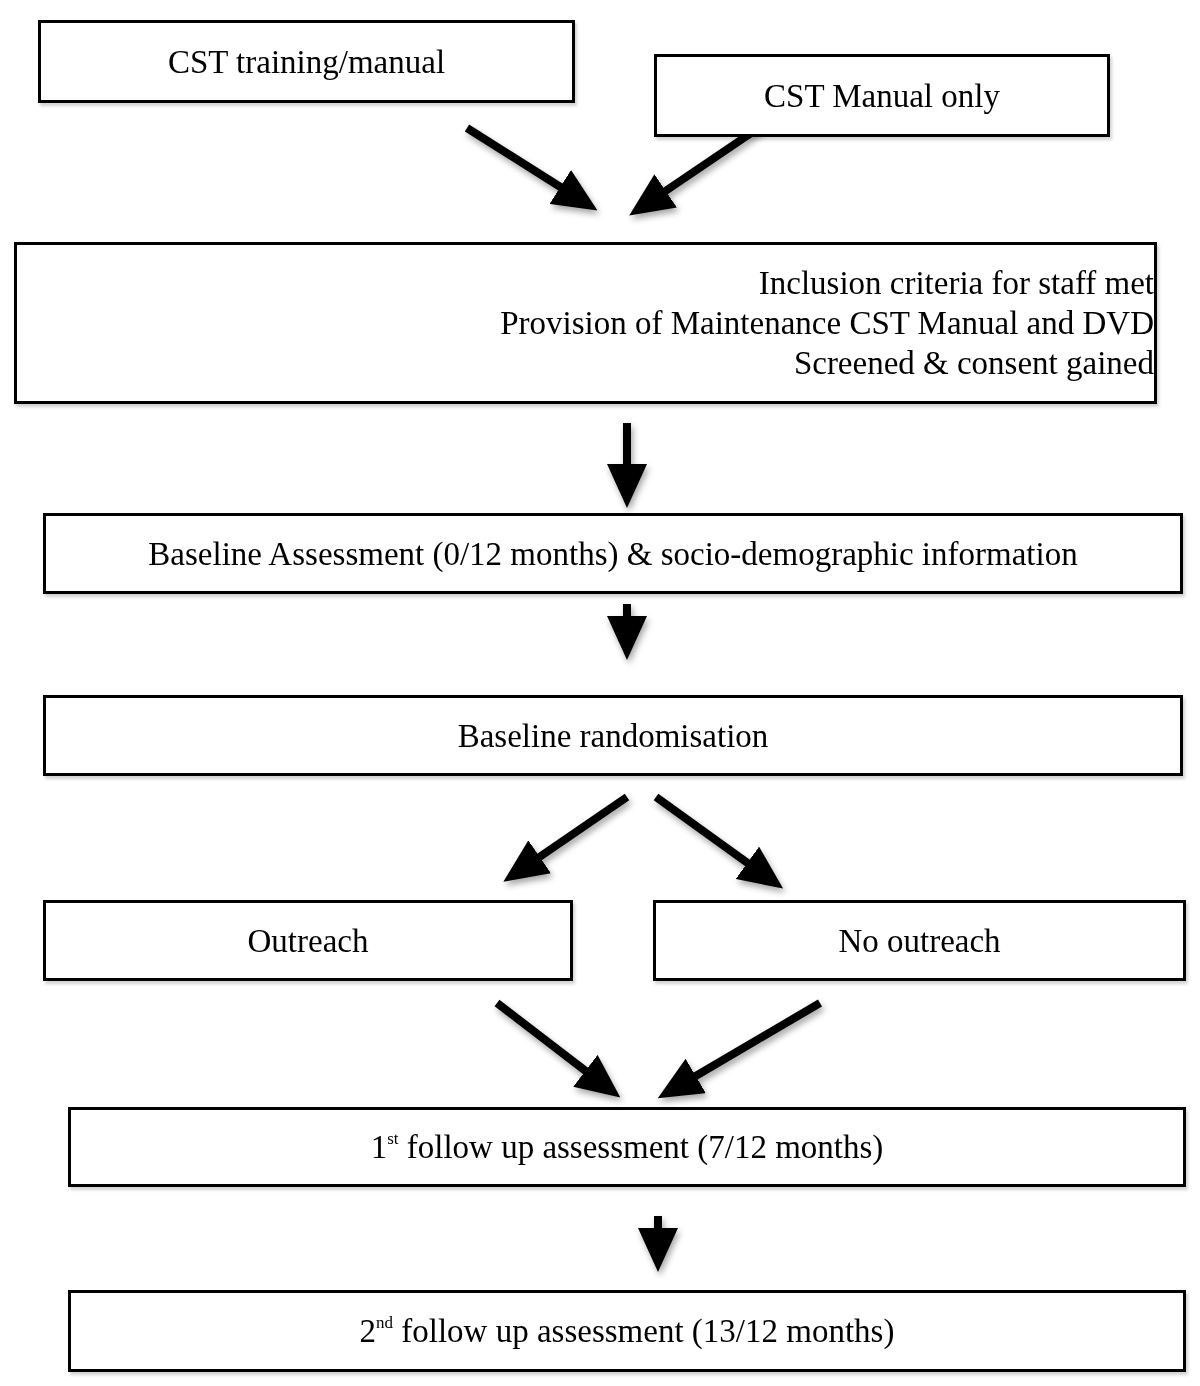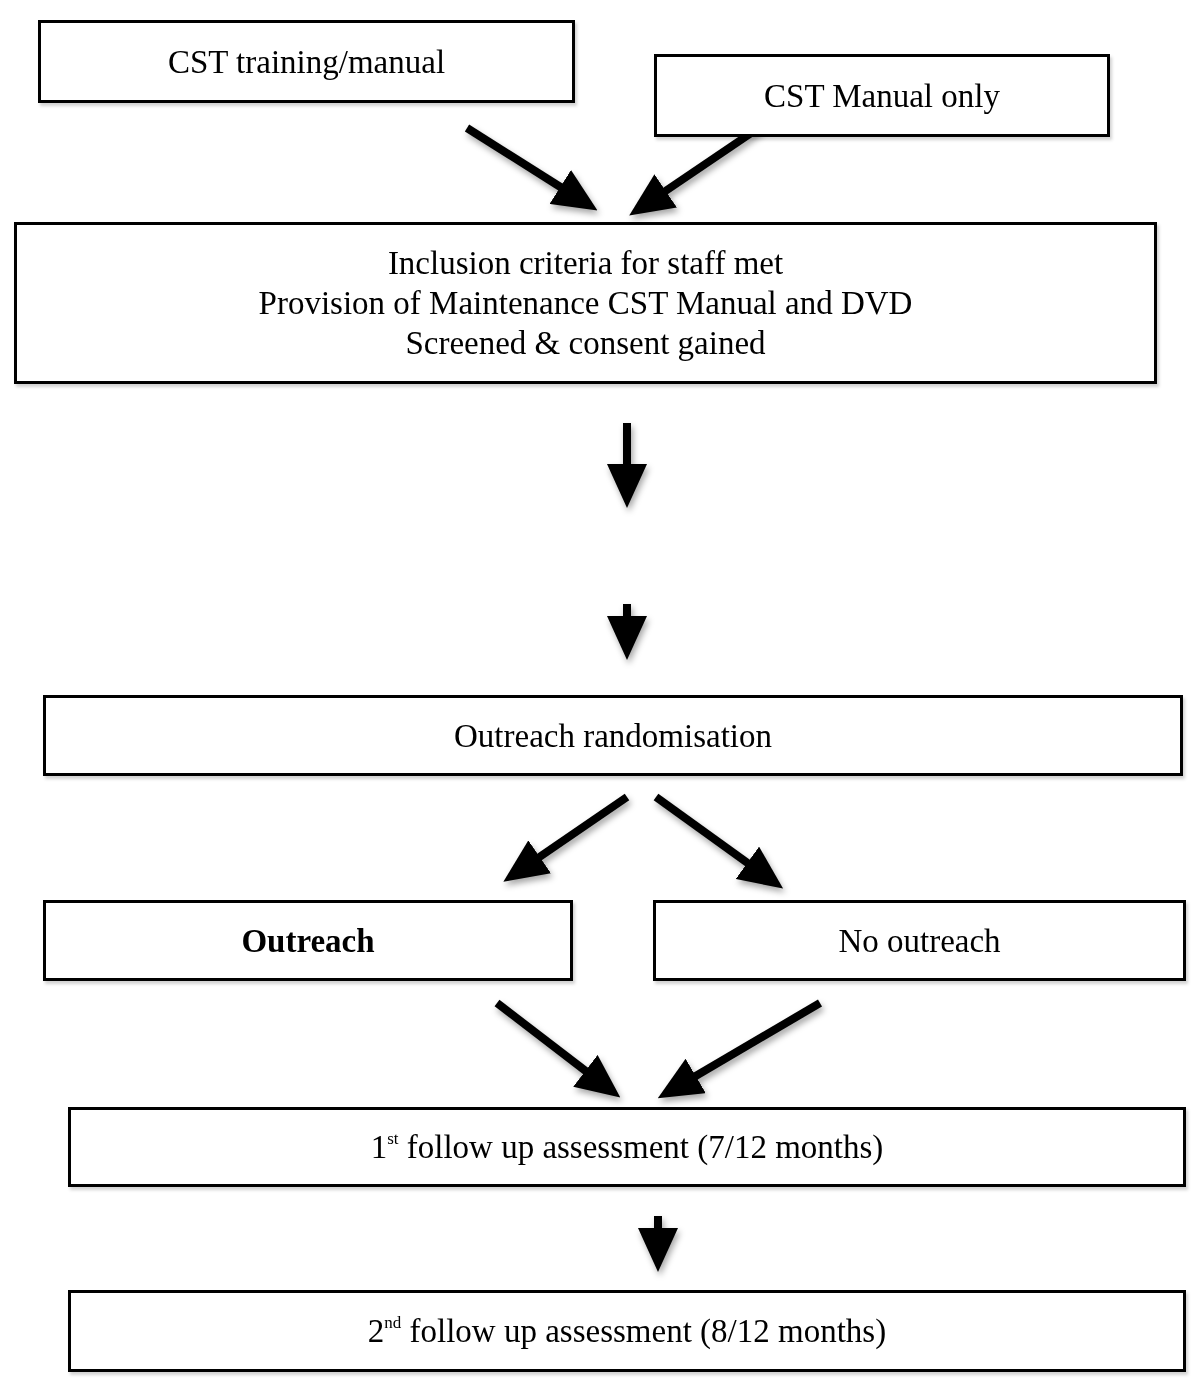--- a/index.html
+++ b/index.html
@@ -39,24 +39,24 @@
     box-shadow: 2px 3px 3px rgba(0,0,0,0.18);
   }
   .node .line { white-space: nowrap; }
   sup.ord {
     font-size: 17px;
     line-height: 0;
     vertical-align: 14px;
   }
   #box-cst-training  { left: 38px;  top: 20px;   width: 537px;  height: 83px; }
   #box-cst-manual    { left: 654px; top: 20px;   width: 456px;  height: 83px; margin-top: 34px; }
-  #box-inclusion     { left: 14px;  top: 222px;  width: 1143px; height: 162px; }
+  #box-inclusion     { left: 14px;  top: 242px;  width: 1143px; height: 162px; align-items: flex-end; }
   #box-baseline      { left: 43px;  top: 513px;  width: 1140px; height: 81px; }
   #box-cluster       { left: 43px;  top: 695px;  width: 1140px; height: 81px; }
-  #box-outreach      { left: 43px;  top: 900px;  width: 530px;  height: 81px; font-weight: bold; }
+  #box-outreach      { left: 43px;  top: 900px;  width: 530px;  height: 81px; }
   #box-no-outreach   { left: 653px; top: 900px;  width: 533px;  height: 81px; }
   #box-followup1     { left: 68px;  top: 1107px; width: 1118px; height: 80px; }
   #box-followup2     { left: 68px;  top: 1290px; width: 1118px; height: 82px; }
 </style>
 </head>
 <body>
 
 <div class="canvas">
 
   <svg class="arrow-layer" viewBox="0 0 1200 1386" xmlns="http://www.w3.org/2000/svg">
@@ -107,34 +107,37 @@
   <div class="node" id="box-cst-manual">
     <div class="line">CST Manual only</div>
   </div>
 
   <div class="node" id="box-inclusion">
     <div class="line">Inclusion criteria for staff met</div>
     <div class="line">Provision of Maintenance CST Manual and DVD</div>
     <div class="line">Screened &amp; consent gained</div>
   </div>
 
+  <div class="node" id="box-baseline">
+    <div class="line">Baseline Assessment (0/12 months) &amp; socio-demographic information</div>
+  </div>
 
   <div class="node" id="box-cluster">
-    <div class="line">Outreach randomisation</div>
+    <div class="line">Baseline randomisation</div>
   </div>
 
   <div class="node" id="box-outreach">
     <div class="line">Outreach</div>
   </div>
 
   <div class="node" id="box-no-outreach">
     <div class="line">No outreach</div>
   </div>
 
   <div class="node" id="box-followup1">
     <div class="line"><span>1</span><sup class="ord">st</sup><span> follow up assessment (7/12 months)</span></div>
   </div>
 
   <div class="node" id="box-followup2">
-    <div class="line"><span>2</span><sup class="ord">nd</sup><span> follow up assessment (8/12 months)</span></div>
+    <div class="line"><span>2</span><sup class="ord">nd</sup><span> follow up assessment (13/12 months)</span></div>
   </div>
 
 </div>
 
 </body></html>

